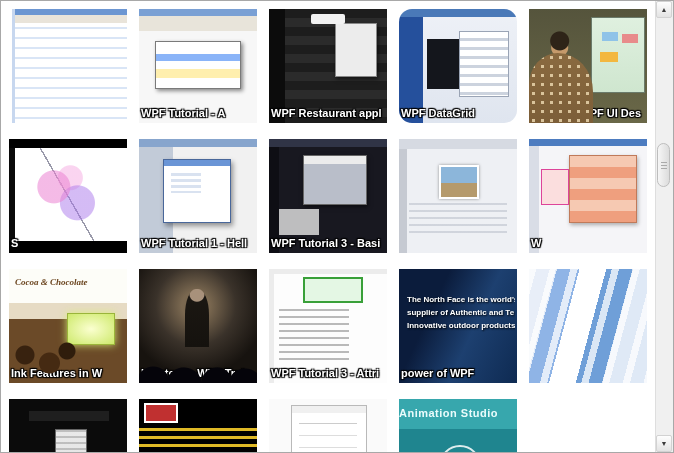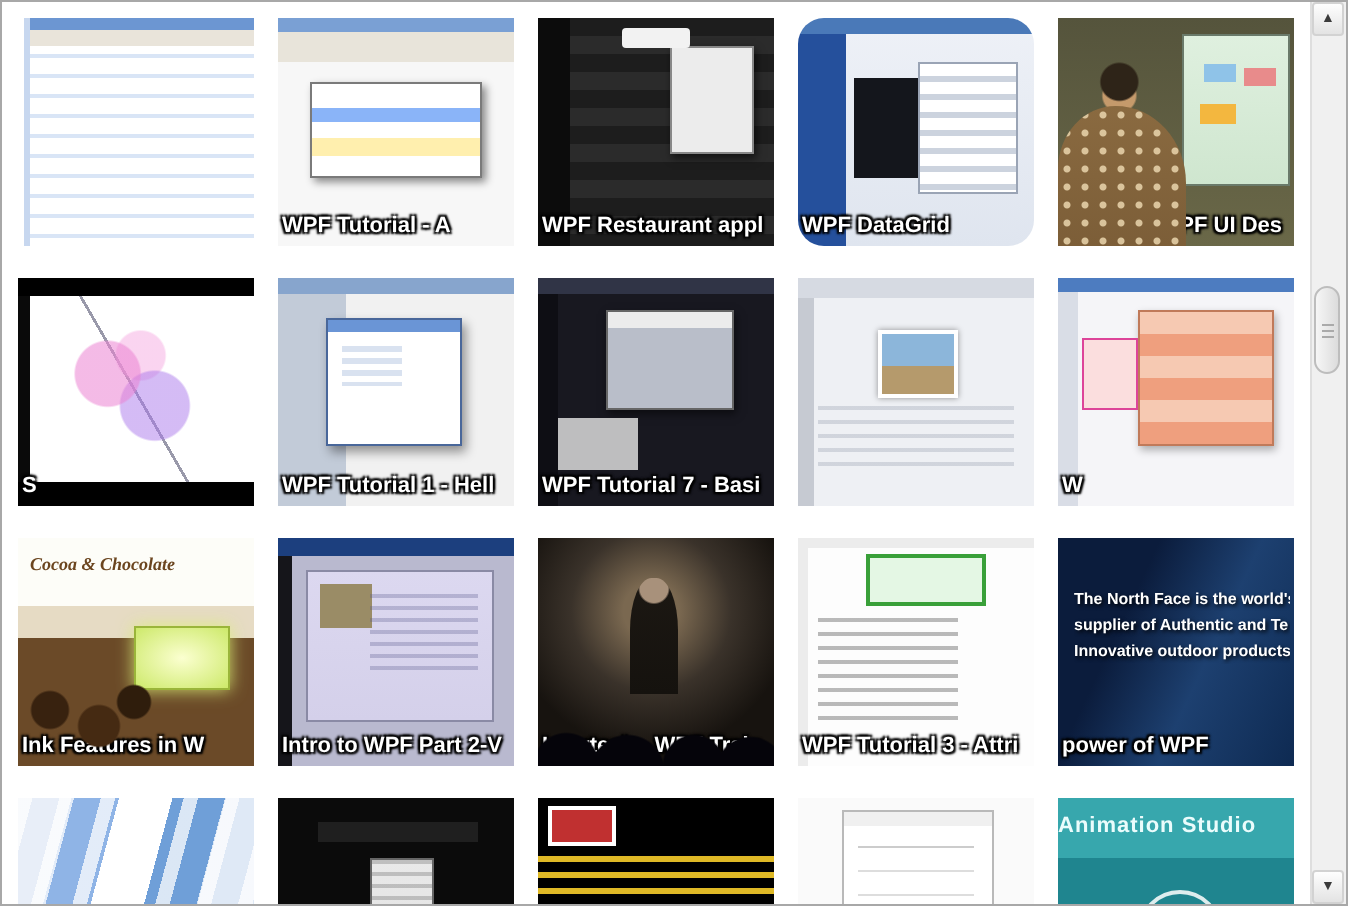--- a/index.html
+++ b/index.html
@@ -200,35 +200,32 @@
       <span class="cap">MVVM, a WPF UI Des</span>
     </div>
 
     <div class="tile a21">
       <span class="cap">S</span>
     </div>
     <div class="tile a22">
       <span class="cap">WPF Tutorial 1 - Hell</span>
     </div>
     <div class="tile a23">
-      <span class="cap">WPF Tutorial 7 - Basi</span>
+      <span class="cap">WPF Tutorial 3 - Basi</span>
     </div>
     <div class="tile a24">
       <span class="cap"></span>
     </div>
     <div class="tile a25">
       <span class="cap">W</span>
     </div>
 
     <div class="tile a31">
       <span class="cocoa-title">Cocoa &amp; Chocolate</span>
       <span class="cap">Ink Features in W</span>
-    </div>
-    <div class="tile a32">
-      <span class="cap">Intro to WPF Part 2-V</span>
     </div>
     <div class="tile a33">
       <span class="cap">Intertech - WPF Train</span>
     </div>
     <div class="tile a34">
       <span class="cap">WPF Tutorial 3 - Attri</span>
     </div>
     <div class="tile a35">
       <div class="nf-text">
         <div>The North Face is the world's</div>

